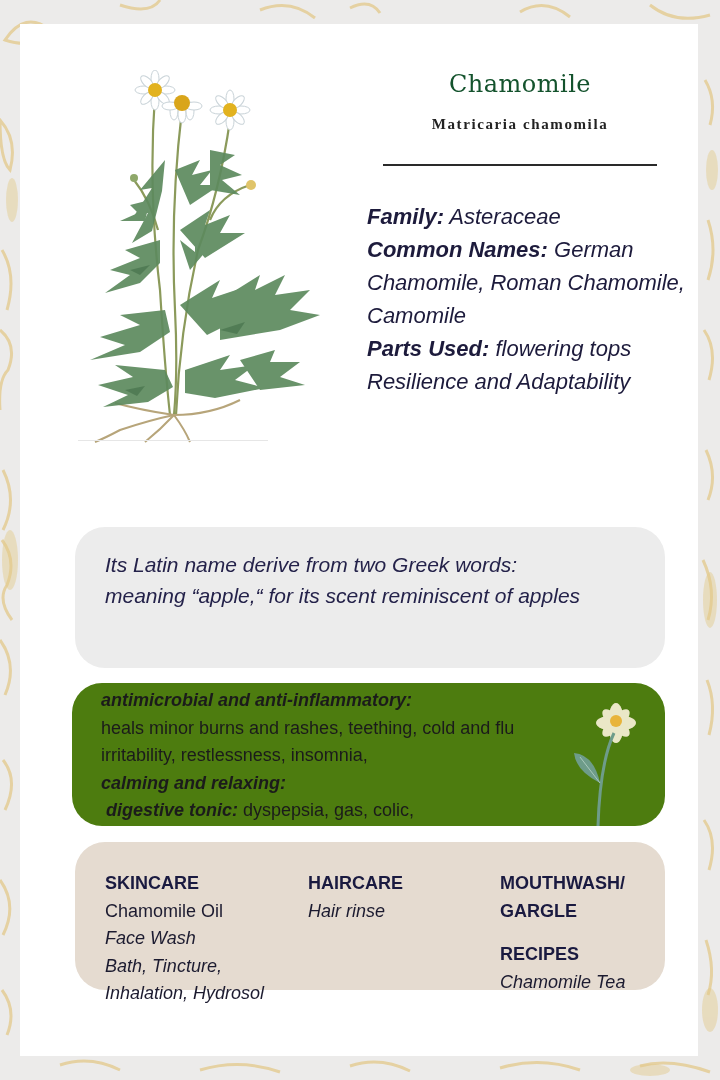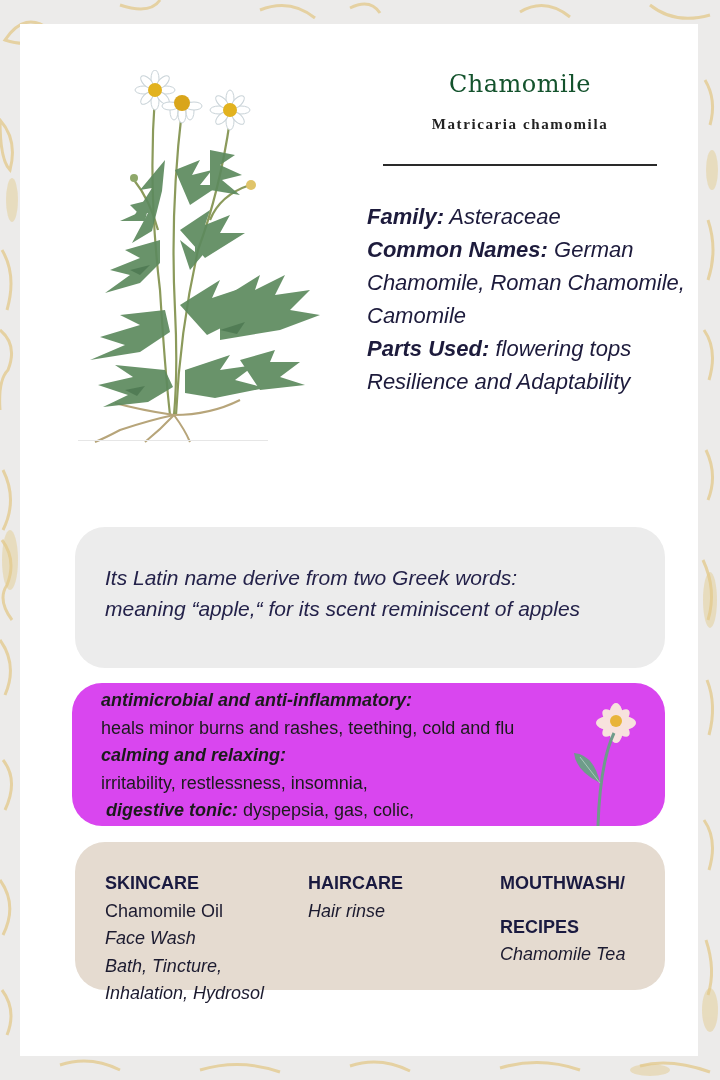--- a/index.html
+++ b/index.html
@@ -34,24 +34,24 @@
   .facts {
     position: absolute; left: 367px; top: 200px; width: 320px;
     font-size: 22px; line-height: 33px; color: #1d1b3c;
   }
   .facts .k { font-weight: bold; font-style: italic; }
   .facts .v { font-style: italic; }
 
   .box { position: absolute; border-radius: 30px; }
   .box-etym { left: 75px; top: 527px; width: 590px; height: 141px; background: #ececec; }
   .etym-text {
-    position: absolute; left: 30px; top: 35px; width: 560px;
+    position: absolute; left: 30px; top: 22px; width: 560px;
     font-size: 21px; line-height: 31px; font-style: italic; color: #24224a;
   }
-  .box-props { left: 72px; top: 683px; width: 593px; height: 143px; background: #d946ef; }
+  .box-props { left: 72px; top: 683px; width: 593px; height: 143px; background: #4d7c0f; }
   .props-text {
     position: absolute; left: 29px; top: 4px; width: 510px;
     font-size: 18px; line-height: 27.5px; color: #1b1b1b;
   }
   .props-text .k { font-weight: bold; font-style: italic; }
   .props-text .v { }
   .flower-deco { position: absolute; left: 492px; top: 10px; width: 90px; height: 135px; }
 
   .box-uses { left: 75px; top: 842px; width: 590px; height: 148px; background: #e5dbd0; }
   .col { position: absolute; top: 28px; font-size: 18px; line-height: 27.5px; color: #1c1b30; }
@@ -210,22 +210,22 @@
   <div class="etym-text">
     <div>Its Latin name derive  from two Greek words:</div>
     <div>meaning “apple,“ for its scent reminiscent of apples</div>
   </div>
 </div>
 
 <div class="box box-props" style="z-index:2">
   <div class="props-text">
     <div><span class="k">antimicrobial and anti-inflammatory:</span></div>
     <div><span class="v">heals minor burns and rashes, teething, cold and flu</span></div>
+    <div><span class="v">irritability, restlessness, insomnia,</span></div>
     <div><span class="k">calming and relaxing:</span></div>
-    <div><span class="v">irritability, restlessness, insomnia,</span></div>
     <div style="white-space:pre"><span class="k"> digestive tonic:</span><span class="v"> dyspepsia, gas, colic,</span></div>
   </div>
   <svg class="flower-deco" viewBox="0 0 90 135" xmlns="http://www.w3.org/2000/svg">
     <g fill="#fbf3dc" opacity="0.9">
       <ellipse cx="52" cy="30" rx="8" ry="20"></ellipse>
       <ellipse cx="52" cy="30" rx="20" ry="8"></ellipse>
       <ellipse cx="52" cy="30" rx="7" ry="18" transform="rotate(45 52 30)"></ellipse>
       <ellipse cx="52" cy="30" rx="7" ry="18" transform="rotate(-45 52 30)"></ellipse>
     </g>
     <circle cx="52" cy="28" r="6" fill="#e8b43a"></circle>
@@ -242,17 +242,18 @@
     <div class="i">Face Wash</div>
     <div class="i">Bath, Tincture,</div>
     <div class="i">Inhalation, Hydrosol</div>
   </div>
   <div class="col col2">
     <div class="h">HAIRCARE</div>
     <div class="i">Hair rinse</div>
   </div>
   <div class="col col3">
     <div class="h">MOUTHWASH/</div>
+    <div class="h">GARGLE</div>
     <div class="gap"></div>
     <div class="h">RECIPES</div>
     <div class="i">Chamomile Tea</div>
   </div>
 </div>
 
 </body></html>

